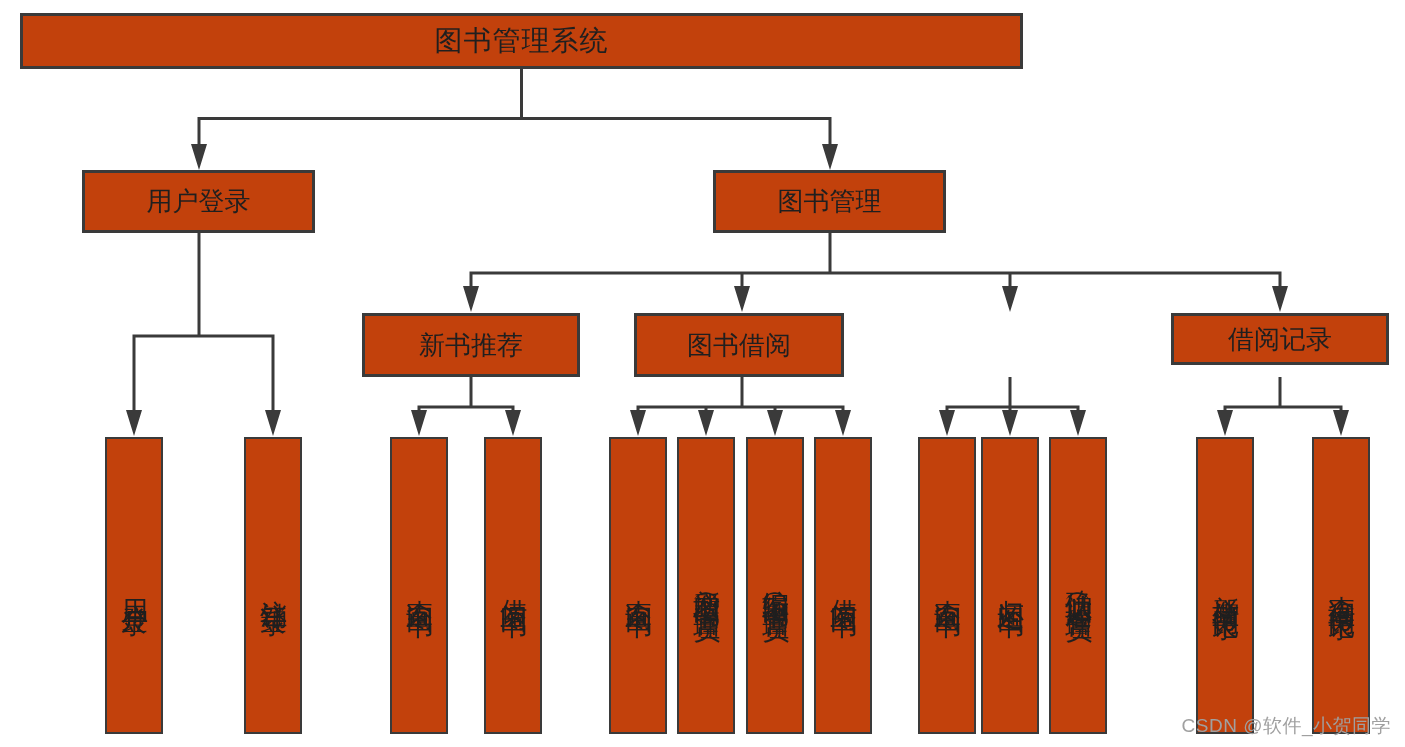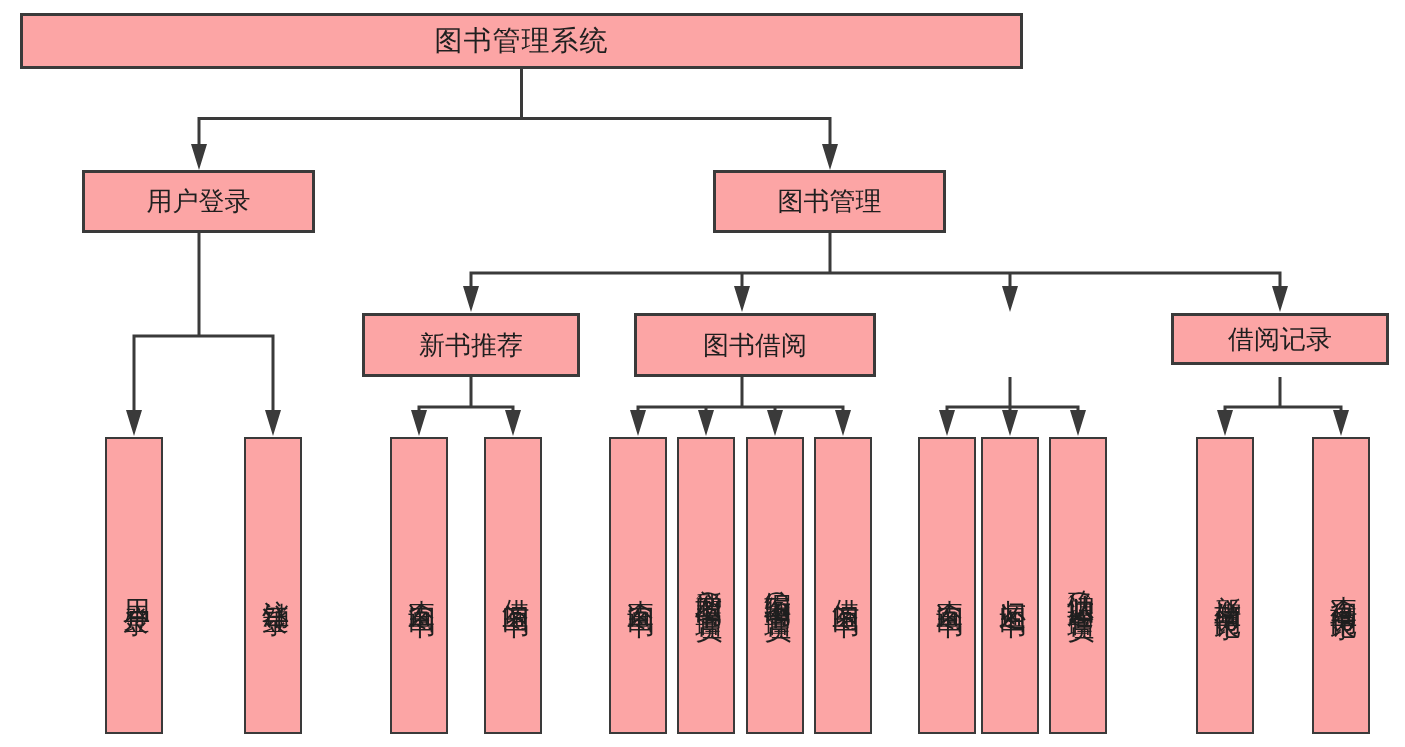--- a/index.html
+++ b/index.html
@@ -3,24 +3,24 @@
 <meta charset="utf-8">
 <style>
   html,body{margin:0;padding:0;background:#fff;}
   .canvas{
     position:relative;width:1405px;height:747px;overflow:hidden;
     background:var(--background,#ffffff);
     font-family:"Liberation Sans",sans-serif;
   }
   .connectors{position:absolute;left:0;top:0;color:var(--line,#3a3a3a);}
   .box{
-    position:absolute;box-sizing:border-box;background:#fca5a5;
+    position:absolute;box-sizing:border-box;background:#c2410c;
     border:3px solid var(--line,#3a3a3a);
     display:flex;align-items:center;justify-content:center;
-    color:var(--text,#1f1f1f);white-space:nowrap;font-family:Liberation Mono, monospace;
+    color:var(--text,#1f1f1f);white-space:nowrap;
   }
   .root{font-size:28px;letter-spacing:1px;}
   .node{font-size:26px;}
   .vbox{
     writing-mode:vertical-rl;text-orientation:mixed;
     font-size:27px;letter-spacing:4px;border-width:2.5px;
     white-space:normal;line-height:1.1;
   }
   .watermark{
     position:absolute;top:715px;right:14px;z-index:10;
@@ -74,35 +74,36 @@
       M1217 410 L1233 410 L1225 436 Z
       M1333 410 L1349 410 L1341 436 Z"></path>
   </svg>
 
   <div class="box root" style="left:20px;top:13px;width:1003px;height:56px">图书管理系统</div>
 
   <div class="box node" style="left:82px;top:170px;width:233px;height:63px">用户登录</div>
   <div class="box node" style="left:713px;top:170px;width:233px;height:63px">图书管理</div>
 
   <div class="box node" style="left:362px;top:313px;width:218px;height:64px">新书推荐</div>
-  <div class="box node" style="left:634px;top:313px;width:242px;height:64px">图书借阅</div>
+  <div class="box node" style="left:634px;top:313px;width:210px;height:64px">图书借阅</div>
   <div class="box node" style="left:1171px;top:313px;width:218px;height:52px">借阅记录</div>
 
   <div class="box vbox" style="left:105px;top:437px;width:58px;height:297px">用户登录</div>
   <div class="box vbox" style="left:244px;top:437px;width:58px;height:297px">注销登录</div>
 
   <div class="box vbox" style="left:390px;top:437px;width:58px;height:297px">查询图书</div>
   <div class="box vbox" style="left:484px;top:437px;width:58px;height:297px">借阅图书</div>
 
   <div class="box vbox" style="left:609px;top:437px;width:58px;height:297px">查询图书</div>
   <div class="box vbox" style="left:677px;top:437px;width:58px;height:297px">新增图书（管理员）</div>
   <div class="box vbox" style="left:746px;top:437px;width:58px;height:297px">编辑图书（管理员）</div>
   <div class="box vbox" style="left:814px;top:437px;width:58px;height:297px">借阅图书</div>
 
   <div class="box vbox" style="left:918px;top:437px;width:58px;height:297px">查询图书</div>
   <div class="box vbox" style="left:981px;top:437px;width:58px;height:297px">归还图书</div>
   <div class="box vbox" style="left:1049px;top:437px;width:58px;height:297px">确认归还（管理员）</div>
 
   <div class="box vbox" style="left:1196px;top:437px;width:58px;height:297px">新增借阅记录</div>
   <div class="box vbox" style="left:1312px;top:437px;width:58px;height:297px">查询借阅记录</div>
 
+  <div class="watermark">CSDN @软件_小贺同学</div>
 
 </div>
 
 </body></html>

